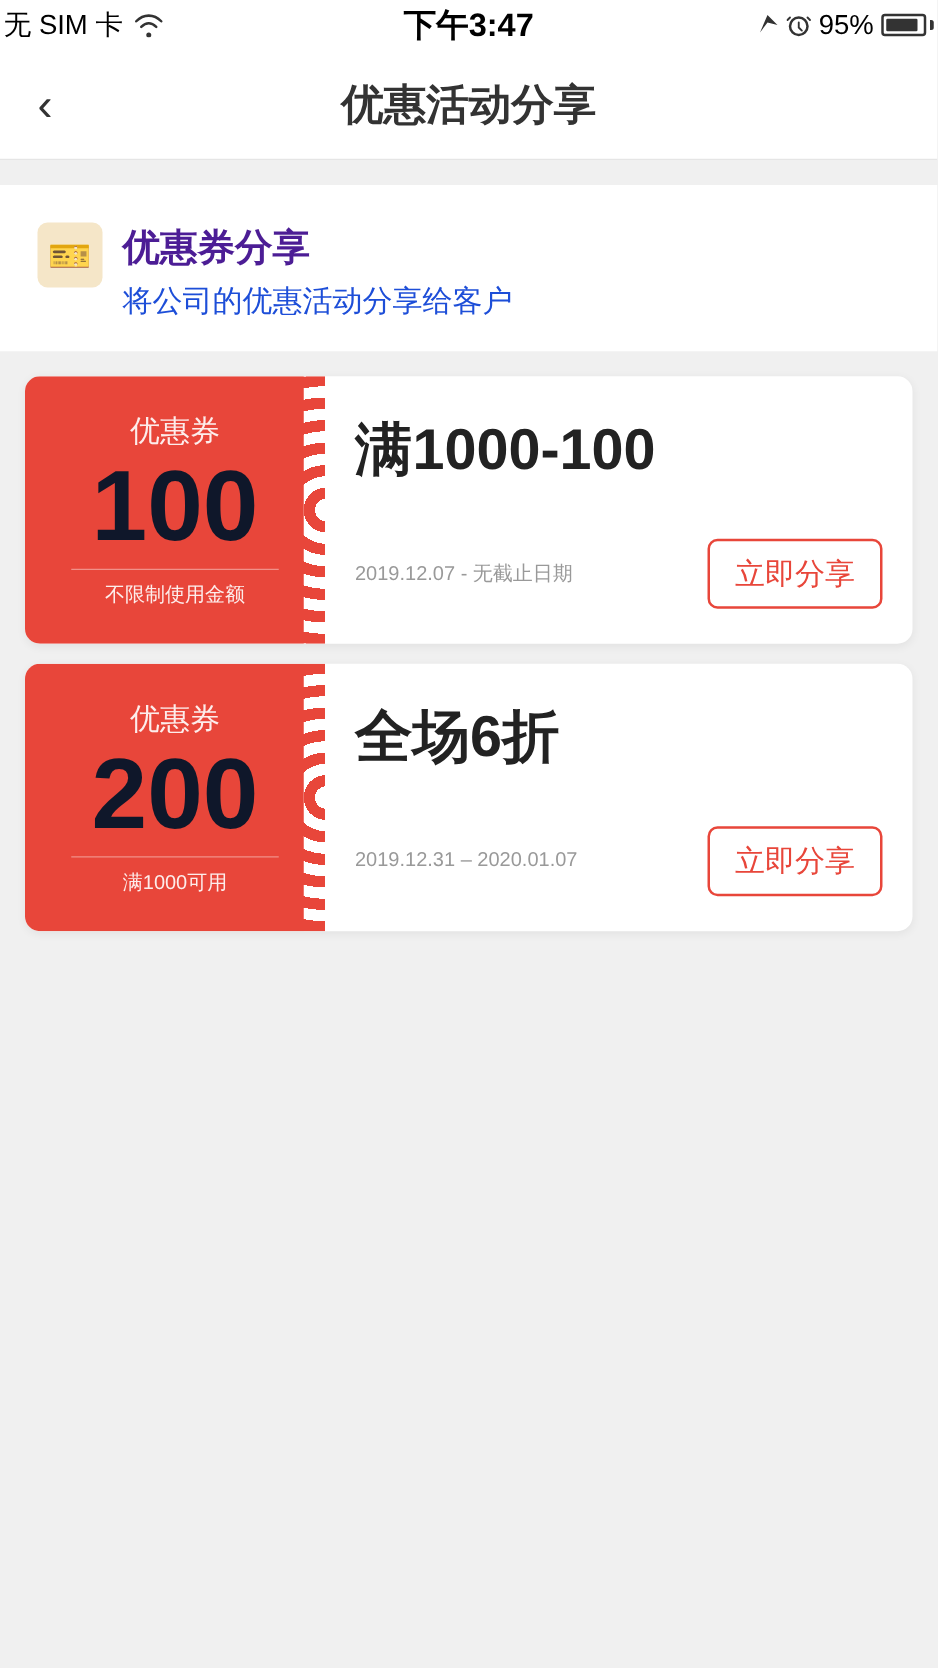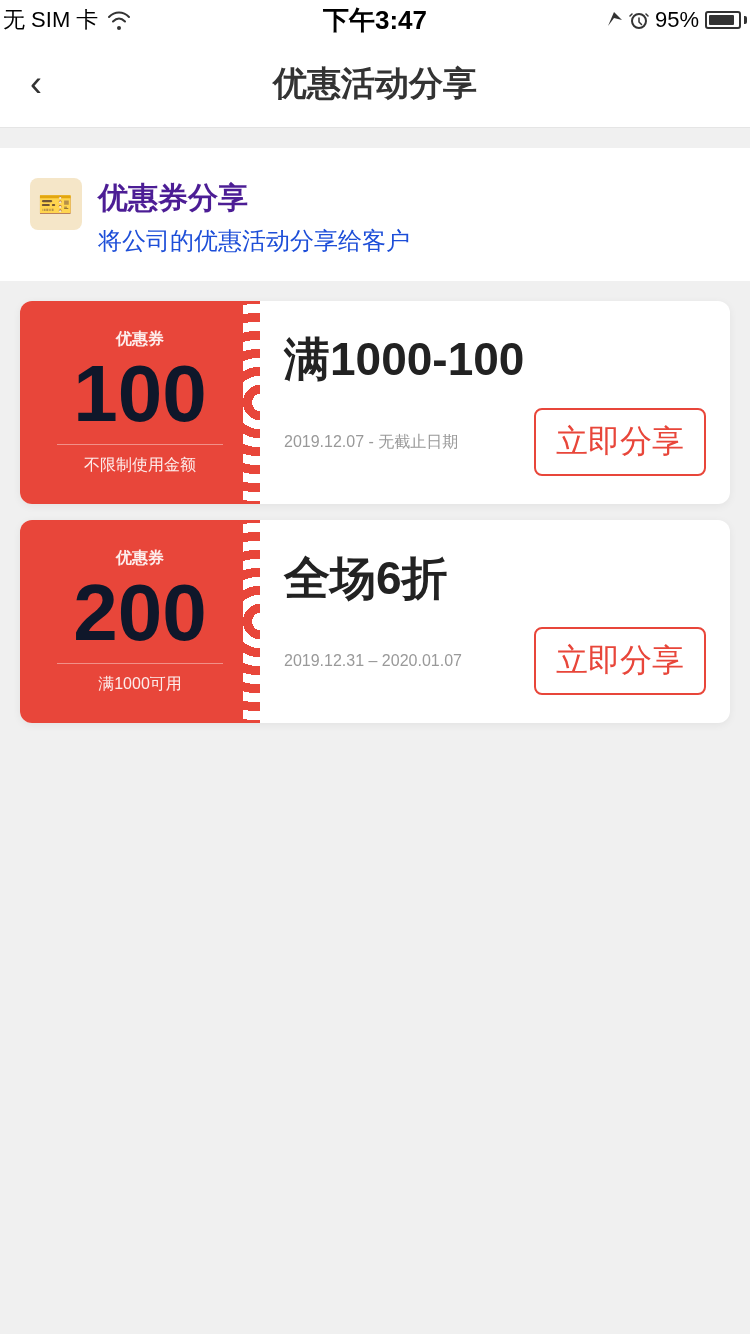--- a/index.html
+++ b/index.html
@@ -179,24 +179,23 @@
       background: repeating-radial-gradient(
         circle at right,
         #fff 0px,
         #fff 9px,
         transparent 9px,
         transparent 18px
       );
     }
 
     .coupon-label {
-      font-size: 16px;
+      font-size: 24px;
       color: rgba(255,255,255,0.9);
       margin-bottom: 4px;
-      font-weight: bold;
     }
     .coupon-value {
       font-size: 80px;
       font-weight: 700;
       color: #0f172a;
       line-height: 1;
       margin-bottom: 10px;
     }
     .coupon-divider {
       width: 80%;
@@ -234,21 +233,21 @@
       color: #999;
       flex: 1;
       margin-right: 10px;
     }
     .share-button {
       border: 2px solid #e8463a;
       color: #e8463a;
       background: #fff;
       border-radius: 8px;
       padding: 10px 20px;
-      font-size: 32px;
+      font-size: 24px;
       cursor: pointer;
       white-space: nowrap;
     }
 
     
     .bg-area {
       flex: 1;
       background: #f0f0f0;
       min-height: 500px;
     }

